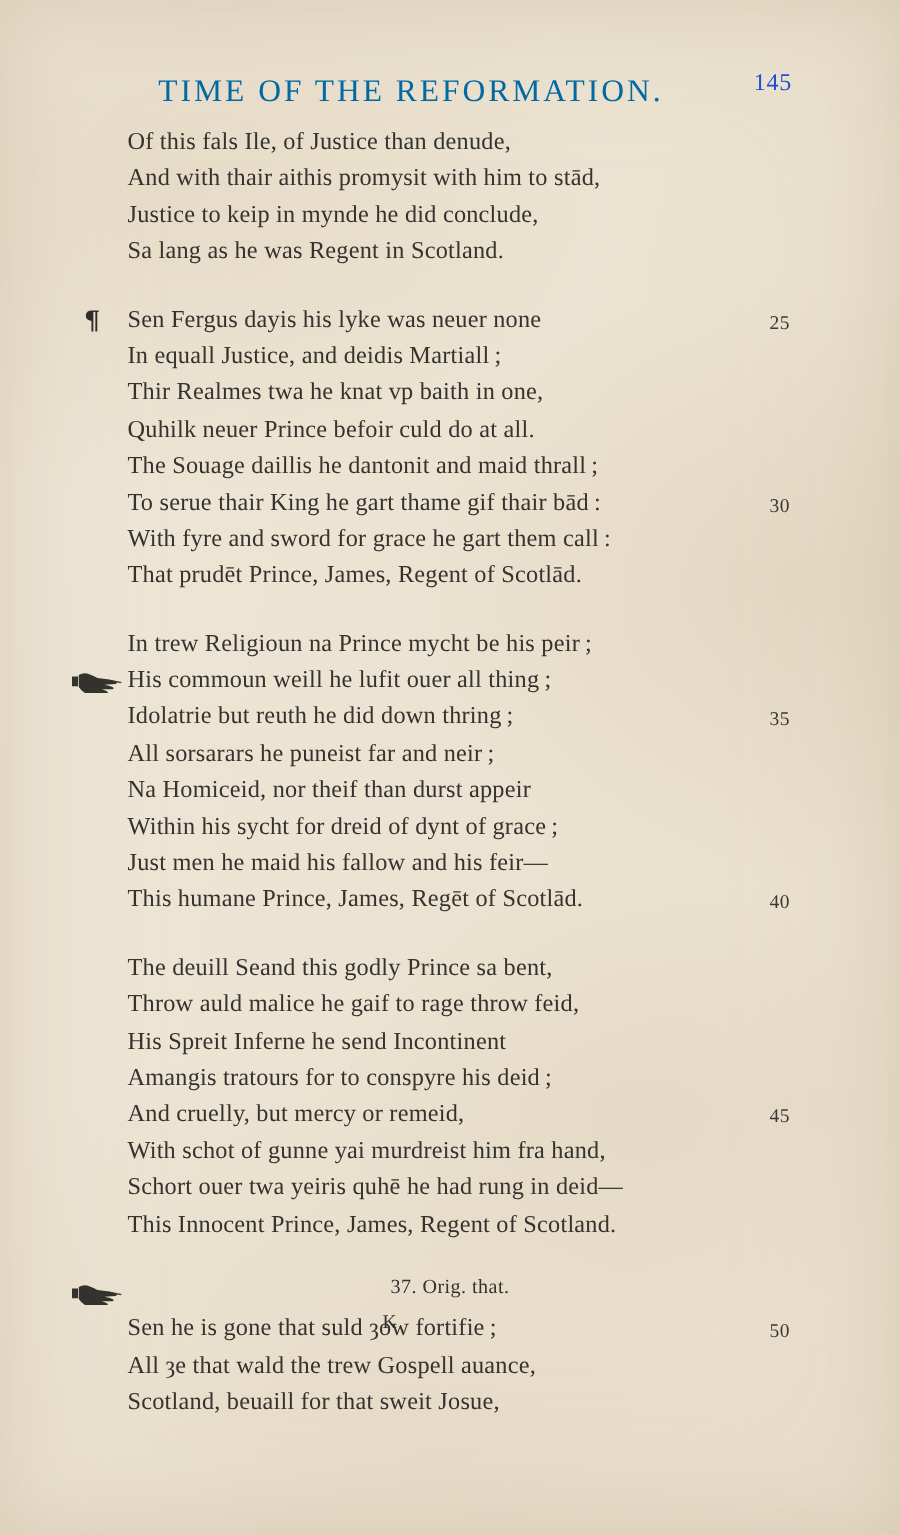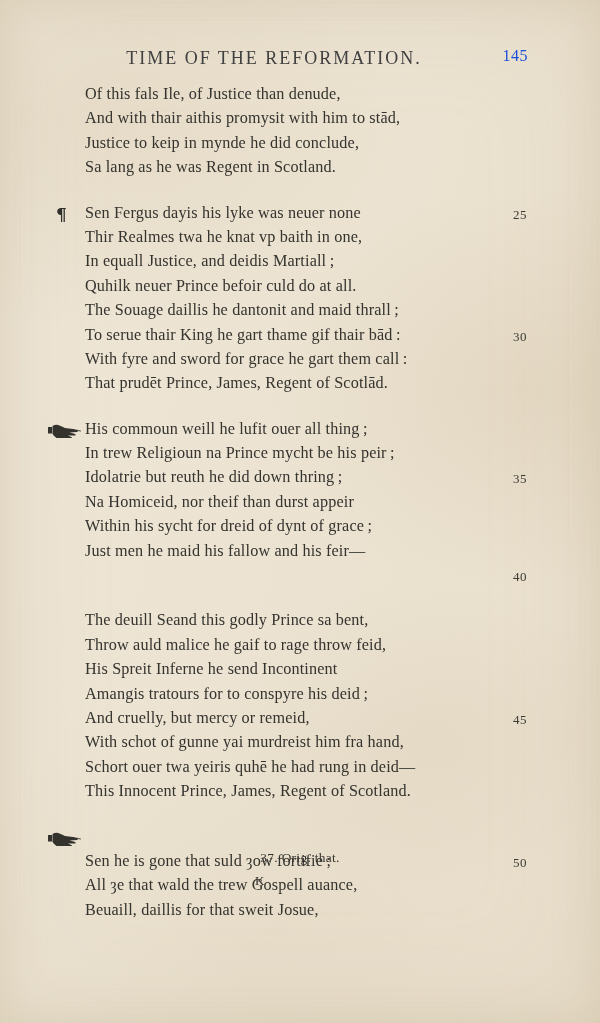--- a/index.html
+++ b/index.html
@@ -55,23 +55,23 @@
     left: 72px;
     width: 456px;
     height: 22px;
   }
   .head-title {
     position: absolute;
     left: 0;
     right: 0;
     text-align: center;
     padding-right: 52px;
-    font-size: 18px;
+    font-size: 21px;
     letter-spacing: 2.0px;
-    color: #404040;
+    color: #0369a1;
     white-space: nowrap;
   }
   .head-folio {
     position: absolute;
     right: 0;
     top: -1px;
     font-size: 16px;
     letter-spacing: 0.5px;
     color: #1d4ed8;
   }
@@ -199,72 +199,76 @@
       </div>
       <div class="stanza">
         <div class="verse-line">
           <span class="marker">
             <span class="pilcrow">¶</span>
           </span>
           <span class="line-text">Sen Fergus dayis his lyke was neuer none</span>
           <span class="line-number">25</span>
         </div>
         <div class="verse-line">
+          <span class="line-text">In equall Justice, and deidis Martiall ;</span>
+        </div>
+        <div class="verse-line">
           <span class="line-text">Thir Realmes twa he knat vp baith in one,</span>
-        </div>
-        <div class="verse-line">
-          <span class="line-text">In equall Justice, and deidis Martiall ;</span>
         </div>
         <div class="verse-line">
           <span class="line-text">Quhilk neuer Prince befoir culd do at all.</span>
         </div>
         <div class="verse-line">
           <span class="line-text">The Souage daillis he dantonit and maid thrall ;</span>
         </div>
         <div class="verse-line">
           <span class="line-text">To serue thair King he gart thame gif thair bād :</span>
           <span class="line-number">30</span>
         </div>
         <div class="verse-line">
           <span class="line-text">With fyre and sword for grace he gart them call :</span>
         </div>
         <div class="verse-line">
           <span class="line-text">That prudēt Prince, James, Regent of Scotlād.</span>
         </div>
       </div>
       <div class="stanza">
+        <div class="verse-line">
+          <span class="line-text">In trew Religioun na Prince mycht be his peir ;</span>
+        </div>
         <div class="verse-line">
           <span class="marker">
             <span class="manicule"><svg viewBox="0 0 68 30" width="34" height="16" aria-hidden="true">
                 <g fill="#33322d">
                   <path d="M2 9 h8 v13 h-8 z"></path>
                   <path d="M11 7 q7 -4 14 -1 q6 2 11 5 l16 2 q6 1 9 3 q2 2 -1 3 l-15 1 q7 1 11 3 q3 2 0 3 l-14 0 q5 2 7 3 q2 2 -1 3 l-13 -1 q4 2 5 3 q1 2 -2 2 q-10 0 -17 -4 q-6 -3 -10 -9 z"></path>
                   <path d="M52 14 q9 0 15 2 q3 1 0 2 q-7 -2 -15 -2 z" opacity="0.85"></path>
                 </g>
               </svg></span>
           </span>
           <span class="line-text">His commoun weill he lufit ouer all thing ;</span>
         </div>
         <div class="verse-line">
-          <span class="line-text">In trew Religioun na Prince mycht be his peir ;</span>
-        </div>
-        <div class="verse-line">
           <span class="line-text">Idolatrie but reuth he did down thring ;</span>
           <span class="line-number">35</span>
         </div>
         <div class="verse-line">
+          <span class="line-text">All sorsarars he puneist far and neir ;</span>
+        </div>
+        <div class="verse-line">
           <span class="line-text">Na Homiceid, nor theif than durst appeir</span>
         </div>
         <div class="verse-line">
           <span class="line-text">Within his sycht for dreid of dynt of grace ;</span>
         </div>
         <div class="verse-line">
           <span class="line-text">Just men he maid his fallow and his feir—</span>
         </div>
         <div class="verse-line">
+          <span class="line-text">This humane Prince, James, Regēt of Scotlād.</span>
           <span class="line-number">40</span>
         </div>
       </div>
       <div class="stanza">
         <div class="verse-line">
           <span class="line-text">The deuill Seand this godly Prince sa bent,</span>
         </div>
         <div class="verse-line">
           <span class="line-text">Throw auld malice he gaif to rage throw feid,</span>
         </div>
@@ -301,21 +305,21 @@
           </span>
         </div>
         <div class="verse-line">
           <span class="line-text">Sen he is gone that suld ȝow fortifie ;</span>
           <span class="line-number">50</span>
         </div>
         <div class="verse-line">
           <span class="line-text">All ȝe that wald the trew Gospell auance,</span>
         </div>
         <div class="verse-line">
-          <span class="line-text">Beuaill, daillis for that sweit Josue,</span>
+          <span class="line-text">Scotland, beuaill for that sweit Josue,</span>
         </div>
       </div>
     </div>
 
   <div class="footnote">37. Orig. that.</div>
   <div class="signature">K</div>
 
 </div>
 
 </body></html>

